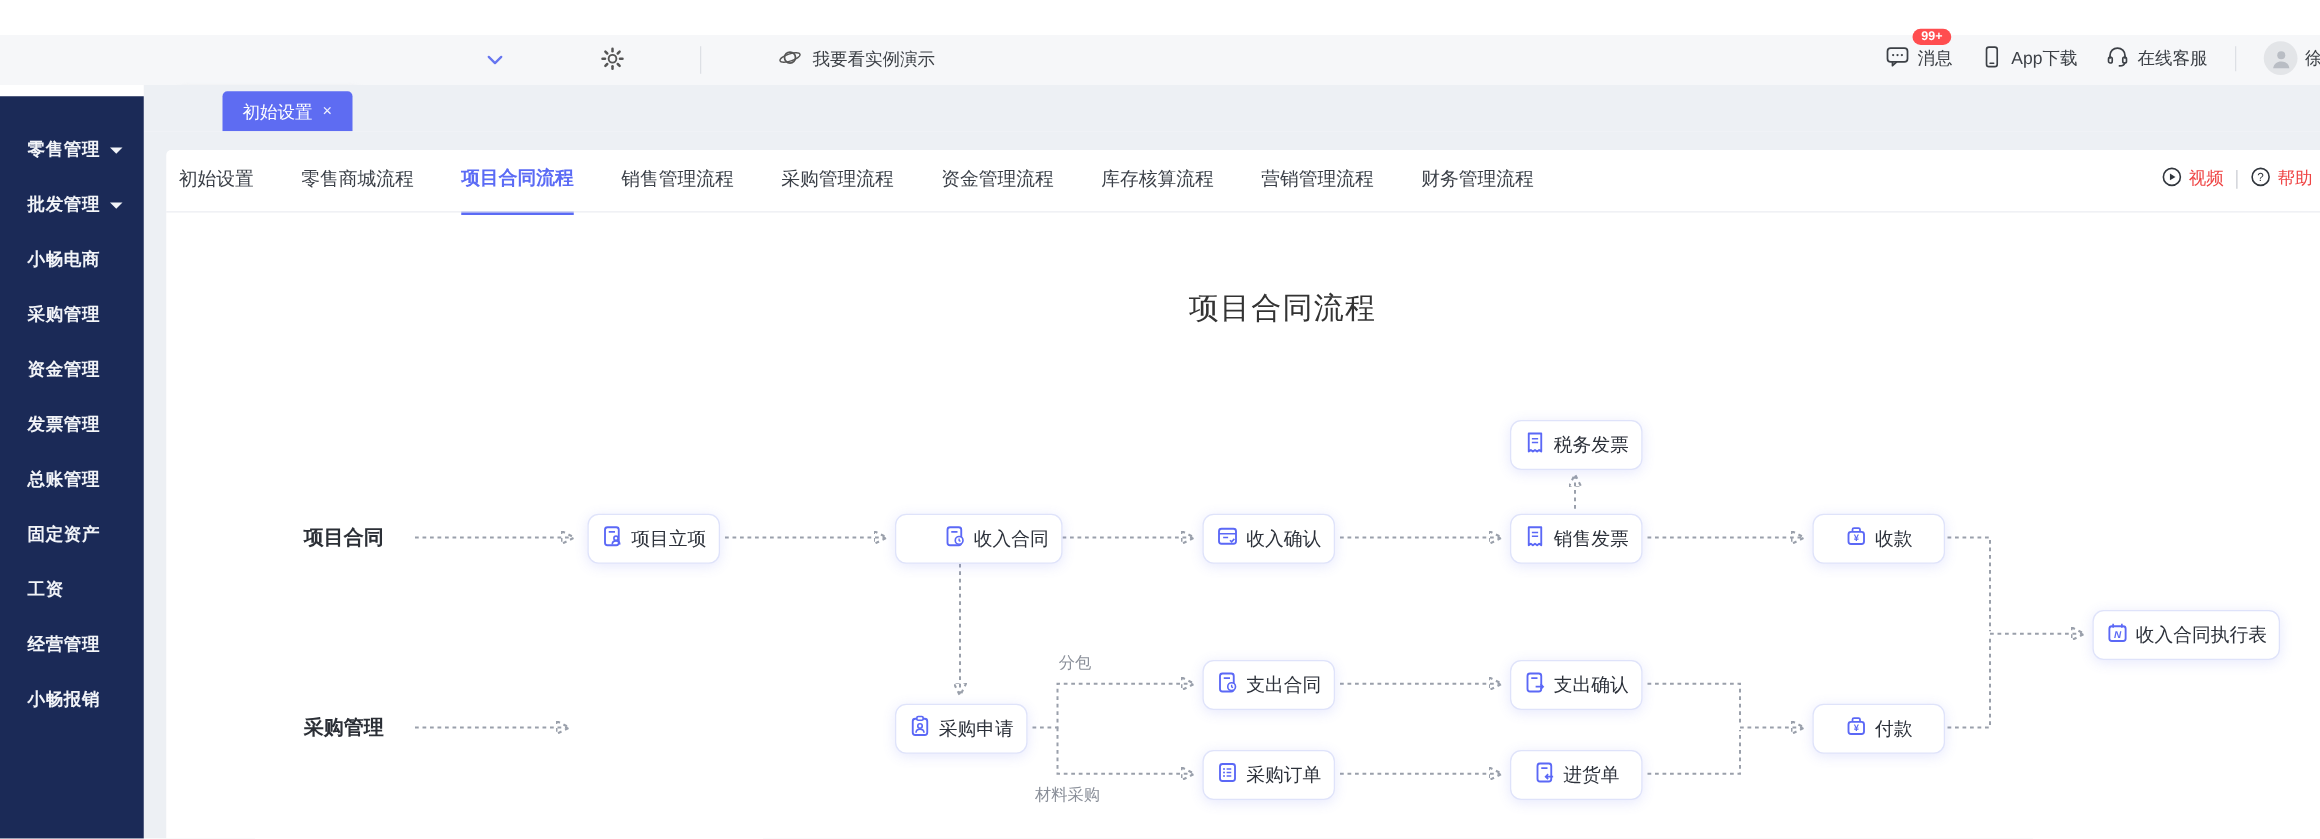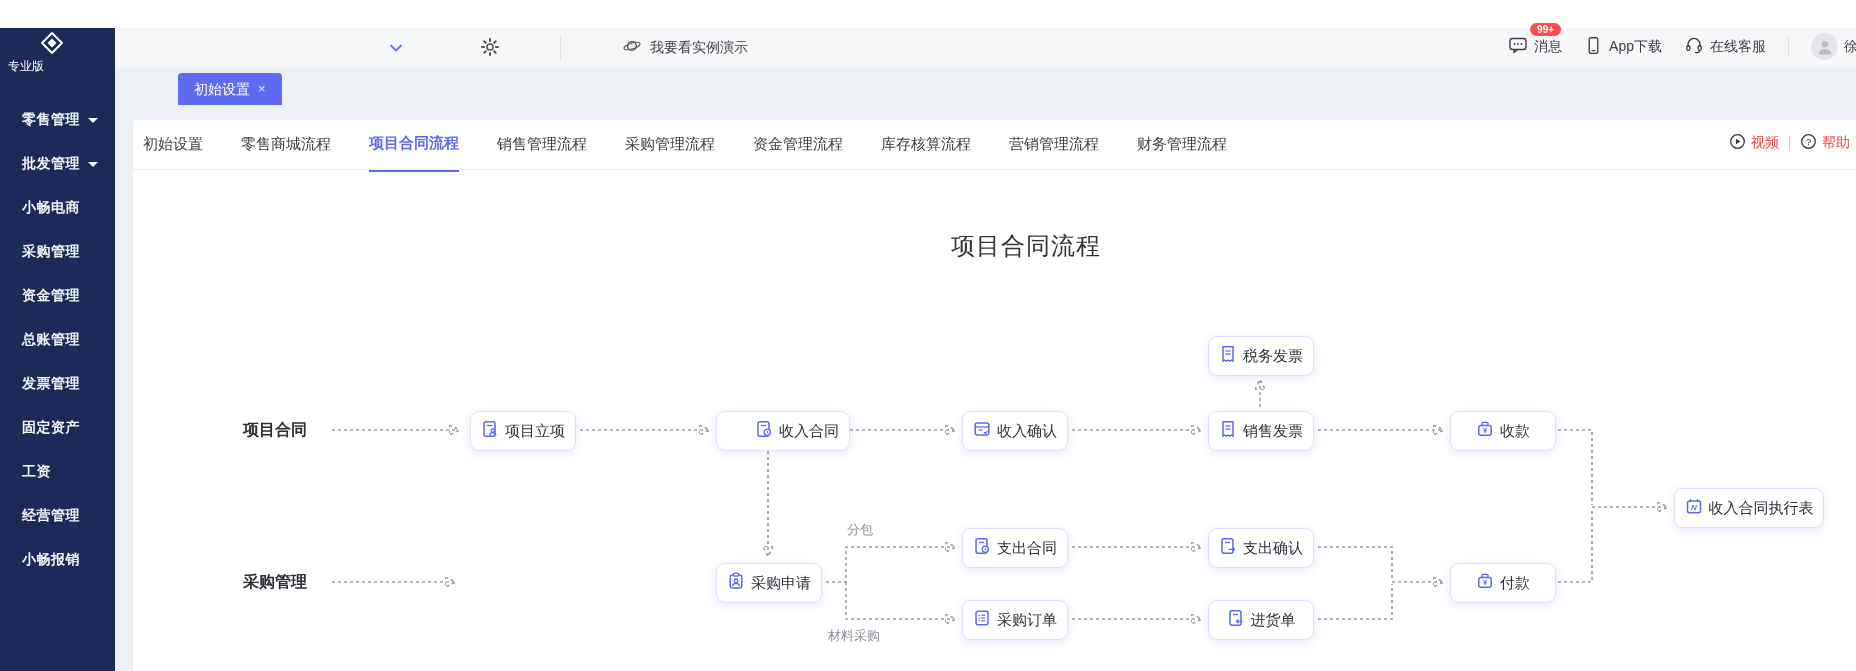--- a/index.html
+++ b/index.html
@@ -63,29 +63,20 @@
   .arrows path{fill:none;stroke:#9aa0ab;stroke-width:1.6;stroke-dasharray:3 3;}
 </style>
 </head>
 <body>
 
 <div id="app">
 
   <div class="topstrip"></div>
   <div class="header"></div>
 
-  <div class="logo-block">
-    <span class="logo-icon">
-      <svg width="24" height="24" viewBox="0 0 24 24">
-          <path d="M12,2 L22,12 12,22 2,12 Z" fill="none" stroke="#fff" stroke-width="2" stroke-linejoin="round"></path>
-          <path d="M12,7.5 L16.5,12 12,16.5 7.5,12 Z" fill="#fff"></path>
-        </svg>
-    </span>
-    <span class="edition">专业版</span>
-  </div>
   <span class="brand">畅捷通好业财</span>
 
   <div class="org-select"></div>
   <div class="blurblock" style="left:140px;top:70px;width:150px;height:16px;"></div>
   <div class="blurblock" style="left:168px;top:86px;width:95px;height:12px;"></div>
   <span class="hdr-ic" style="left:388px;top:40px;">
     <svg width="16" height="16" viewBox="0 0 16 16">
         <path d="M3,5.5 L8,10.5 13,5.5" fill="none" stroke="#6675f0" stroke-width="1.8" stroke-linecap="round" stroke-linejoin="round"></path>
       </svg>
   </span>
@@ -170,22 +161,22 @@
     <span class="wtab-close">×</span>
   </div>
 
   <div class="sidebar">
     <div class="side-items">
       <div class="side-item"><span>零售管理</span><span class="caret"></span></div>
       <div class="side-item"><span>批发管理</span><span class="caret"></span></div>
       <div class="side-item">小畅电商</div>
       <div class="side-item">采购管理</div>
       <div class="side-item">资金管理</div>
+      <div class="side-item">发票管理</div>
       <div class="side-item">总账管理</div>
-      <div class="side-item">发票管理</div>
       <div class="side-item">固定资产</div>
       <div class="side-item">工资</div>
       <div class="side-item">经营管理</div>
       <div class="side-item">小畅报销</div>
     </div>
   </div>
 
   <div class="mainbg"></div>
   <div class="card"></div>
 

